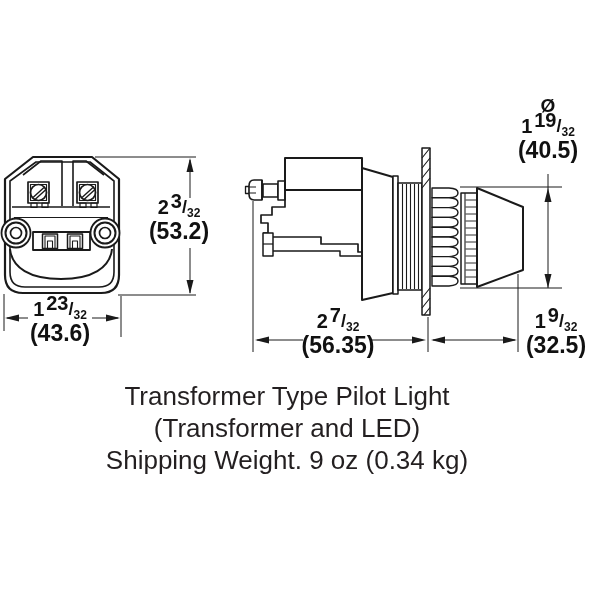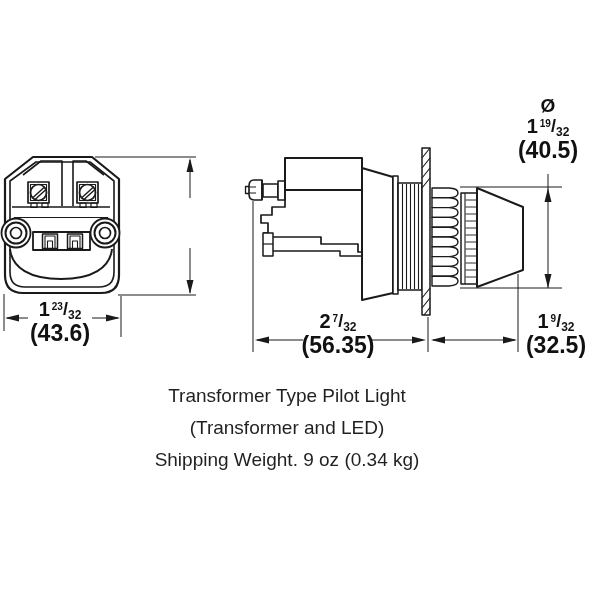--- a/index.html
+++ b/index.html
@@ -6,28 +6,28 @@
   #stage{
     position:relative;width:600px;height:600px;background:#ffffff;overflow:hidden;
     font-family:"Liberation Sans",sans-serif;color:#111111;
   }
   #drawing-svg{position:absolute;left:0;top:0;}
   .dim{
     position:absolute;text-align:center;font-weight:700;color:#111111;line-height:21px;
     font-family:"Liberation Sans",sans-serif;white-space:nowrap;
   }
   .dim .whole{font-size:20px;}
-  .dim .num{font-size:10px;position:relative;top:-6px;margin-left:2px;}
+  .dim .num{font-size:20px;position:relative;top:-6px;margin-left:2px;}
   .dim .slash{font-size:18px;position:relative;top:-1px;}
   .dim .den{font-size:12px;position:relative;top:3px;}
   .dim .mm{font-size:23px;}
   .dim .dia-sym{font-size:19px;}
   #caption{
     position:absolute;left:0;top:380px;width:574px;text-align:center;
-    font-size:19px;line-height:32px;color:#231f20;font-weight:400;
+    font-size:26px;line-height:32px;color:#231f20;font-weight:400;
   }
   .cap-line{white-space:nowrap;}
 </style>
 </head>
 <body>
 
 <div id="stage">
 
   <svg id="drawing-svg" width="600" height="600" viewBox="0 0 600 600">
     <g stroke="#1a1a1a" fill="none" stroke-linejoin="round">
@@ -167,20 +167,24 @@
 
         <path d="M460,187 H562"></path>
         <path d="M460,288 H562"></path>
         <path d="M548,174 V288"></path>
         <polygon fill="#1a1a1a" stroke="none" points="548,188 544.5,202 551.5,202"></polygon>
         <polygon fill="#1a1a1a" stroke="none" points="548,288 544.5,274 551.5,274"></polygon>
       </g>
     </g>
   </svg>
 
+  <div class="dim" style="left:142px;top:197px;width:74px;">
+    <div><span class="whole">2</span><span class="num">3</span><span class="slash">/</span><span class="den">32</span></div>
+    <div class="mm">(53.2)</div>
+  </div>
 
   <div class="dim" style="left:18px;top:299px;width:84px;">
     <div><span class="whole">1</span><span class="num">23</span><span class="slash">/</span><span class="den">32</span></div>
     <div class="mm">(43.6)</div>
   </div>
 
   <div class="dim" style="left:294px;top:311px;width:88px;">
     <div><span class="whole">2</span><span class="num">7</span><span class="slash">/</span><span class="den">32</span></div>
     <div class="mm">(56.35)</div>
   </div>

